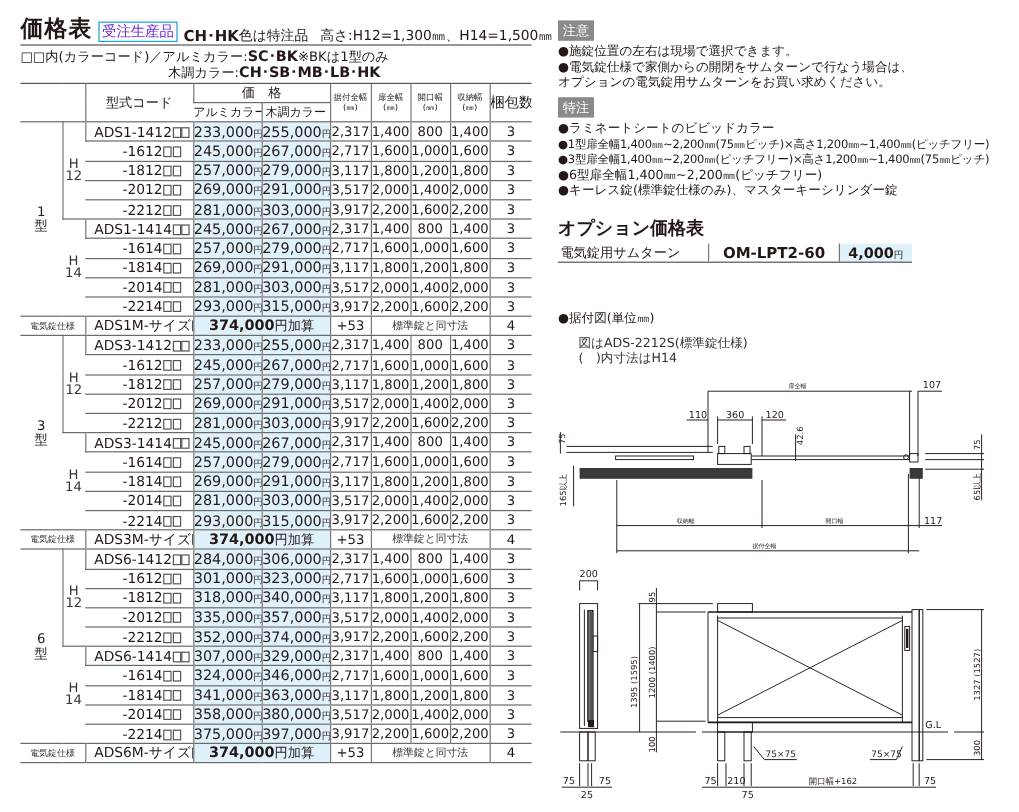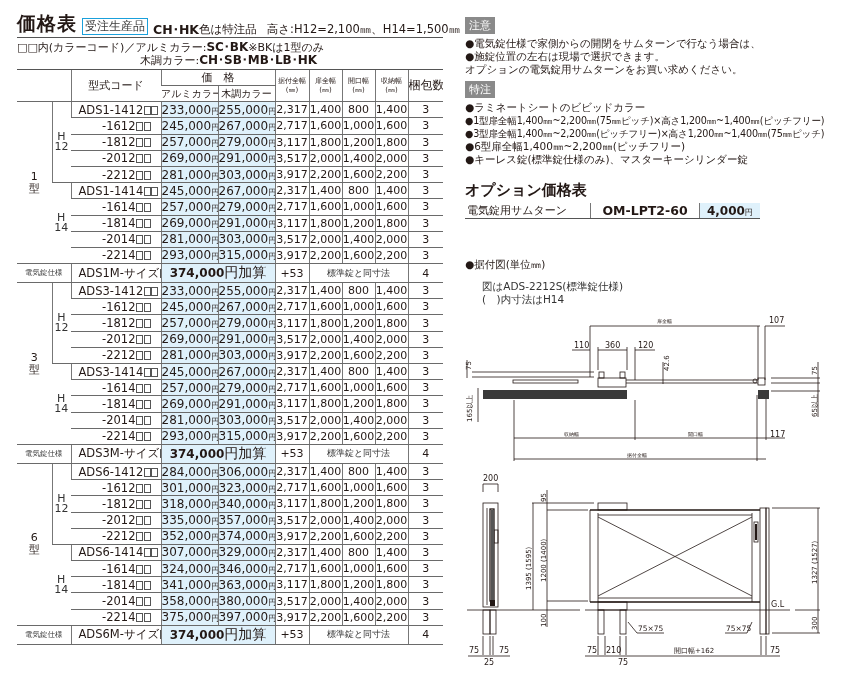--- a/index.html
+++ b/index.html
@@ -1,41 +1,41 @@
 <!DOCTYPE html>
 <html><head>
 <meta charset="utf-8">
 <style>
 *{box-sizing:border-box;margin:0;padding:0}
 body{width:849px;height:677px;background:#fff;font-family:"DejaVu Sans","Liberation Sans",sans-serif;color:#231815;position:relative;overflow:hidden}
 .left{position:absolute;left:17px;top:14px;width:426px}
 .title-row{display:flex;align-items:flex-end;height:24px;border-bottom:1.5px solid #555;white-space:nowrap}
 .title{font-size:19px;font-weight:bold;letter-spacing:1px}
-.badge{font-size:12px;color:#404040;border:1.5px solid #1aa0db;padding:0 2px;margin:0 5px 0 5px;line-height:15px;position:relative;top:-2px}
+.badge{font-size:12px;color:#6d28d9;border:1.5px solid #1aa0db;padding:0 2px;margin:0 5px 0 5px;line-height:15px;position:relative;top:-2px}
 .t-bold{font-size:12.5px;font-weight:bold}
 .t-norm{font-size:11.5px}
 .sub1{font-size:11px;margin-top:2px;height:13px;white-space:nowrap}
 .sub2{font-size:11px;height:14px;padding-left:123px;white-space:nowrap}
 .b{font-weight:bold;font-size:12px}
 table.pt{border-collapse:collapse;width:426px;margin-top:2px;font-size:11px;table-layout:fixed}
 table.pt td,table.pt th{border-bottom:1.4px solid #6a6a6a;border-left:1px solid #777;height:16.2px;padding:0;white-space:nowrap;overflow:hidden;font-weight:normal}
 table.pt tr td:first-child,table.pt tr th:first-child{border-left:none}
 table.pt thead th{border-top:1.5px solid #555;text-align:center;font-size:11px}
 .hd-sm{font-size:7px;line-height:9px}
 .code{font-weight:bold;font-size:11.5px;text-align:right;padding-right:10px!important}
 .code.first{text-align:center;padding-left:7px!important}
 .pr{background:#dff1fb;font-weight:bold;font-size:12px;text-align:right;padding-right:2px!important}
 .yen{font-size:8px;font-weight:normal}
 .num{text-align:center;font-size:11px}
 .qty{text-align:center}
 .grp{text-align:center;font-size:11px;line-height:12px;vertical-align:middle}
 .hgrp{text-align:center;font-size:11px;line-height:10px;vertical-align:middle;color:#333}
 .espec{font-size:7.5px;text-align:center;color:#333}
 .emerge{background:#dff1fb;text-align:center;font-weight:bold;font-size:12px}
-.emerge span{font-weight:normal;font-size:14px}
+.emerge span{font-weight:normal;font-size:11px}
 .box{display:inline-block;width:7px;height:9px;border:1px solid #555;margin-left:0.5px;vertical-align:-1px}
 .right{position:absolute;left:465px;top:14px;width:380px}
 .sec-label{display:inline-block;background:#8a8a8a;color:#fff;font-size:11px;padding:1px 4px;height:17px;line-height:15px}
 .note{font-size:10.5px;line-height:13px;white-space:nowrap}
 .opt-title{font-size:15px;font-weight:bold;margin-top:15px;height:20px}
 table.opt{border-collapse:collapse;width:295px;font-size:11px;margin-top:2px}
 table.opt td,table.opt th{border-bottom:1.5px solid #555;border-left:1px solid #777;height:15px;font-weight:normal;padding:0 2px;white-space:nowrap}
 table.opt tr td:first-child,table.opt tr th:first-child{border-left:none}
 table.opt th{border-top:1.5px solid #555;text-align:center;color:#444}
 .dlabel{font-size:10.5px;margin-top:39px}
@@ -44,21 +44,21 @@
 </style>
 </head>
 <body>
 
 <div class="left">
   <div class="title-row">
     <span class="title">価格表</span>
     <span class="badge">受注生産品</span>
     <span class="t-bold">CH･HK</span>
     <span class="t-norm">色は特注品</span>
-    <span class="t-norm" style="margin-left:10px">高さ:H12=2,100㎜、H14=1,500㎜</span>
+    <span class="t-norm" style="margin-left:10px">高さ:H12=1,300㎜、H14=1,500㎜</span>
   </div>
   <div class="sub1">
     <span>□□内(カラーコード)／アルミカラー:</span><span class="b">SC･BK</span><span>※BKは1型のみ</span>
   </div>
   <div class="sub2">
     <span>木調カラー:</span><span class="b">CH･SB･MB･LB･HK</span>
   </div>
 
   <table class="pt">
     <colgroup>
@@ -444,22 +444,22 @@
           <td colspan="3" class="num" style="font-size:9px;color:#333">標準錠と同寸法</td>
           <td class="qty">4</td>
         </tr>
       </tbody>
   </table>
 </div>
 
 <div class="right">
   <div class="sec-label">注意</div>
   <div style="margin-top:3px">
+    <div class="note">●施錠位置の左右は現場で選択できます。</div>
     <div class="note">●電気錠仕様で家側からの開閉をサムターンで行なう場合は、</div>
-    <div class="note">●施錠位置の左右は現場で選択できます。</div>
     <div class="note ind">オプションの電気錠用サムターンをお買い求めください。</div>
   </div>
   <div class="sec-label" style="margin-top:5px">特注</div>
   <div style="margin-top:3px">
     <div class="note">●ラミネートシートのビビッドカラー</div>
     <div class="note" style="font-size:9.6px;letter-spacing:-0.2px">●1型扉全幅1,400㎜~2,200㎜(75㎜ピッチ)×高さ1,200㎜~1,400㎜(ピッチフリー)</div>
     <div class="note" style="font-size:9.6px;letter-spacing:-0.2px">●3型扉全幅1,400㎜~2,200㎜(ピッチフリー)×高さ1,200㎜~1,400㎜(75㎜ピッチ)</div>
     <div class="note">●6型扉全幅1,400㎜~2,200㎜(ピッチフリー)</div>
     <div class="note">●キーレス錠(標準錠仕様のみ)、マスターキーシリンダー錠</div>
   </div>

